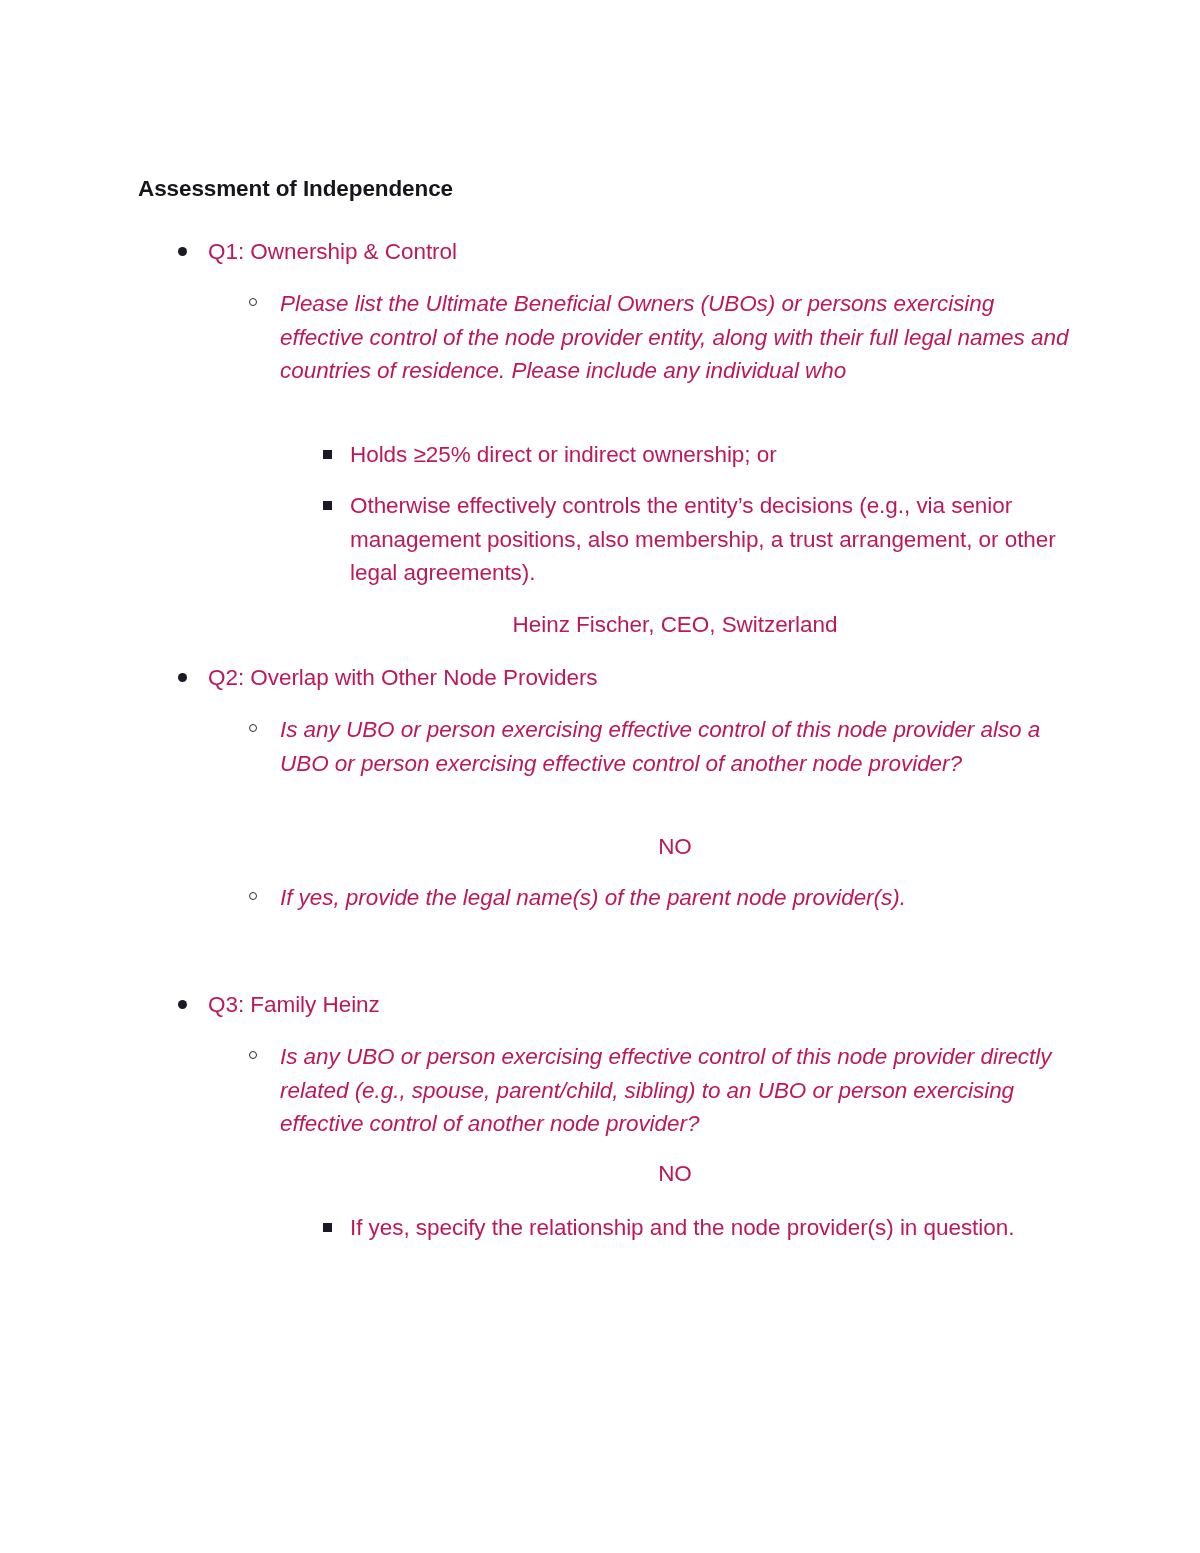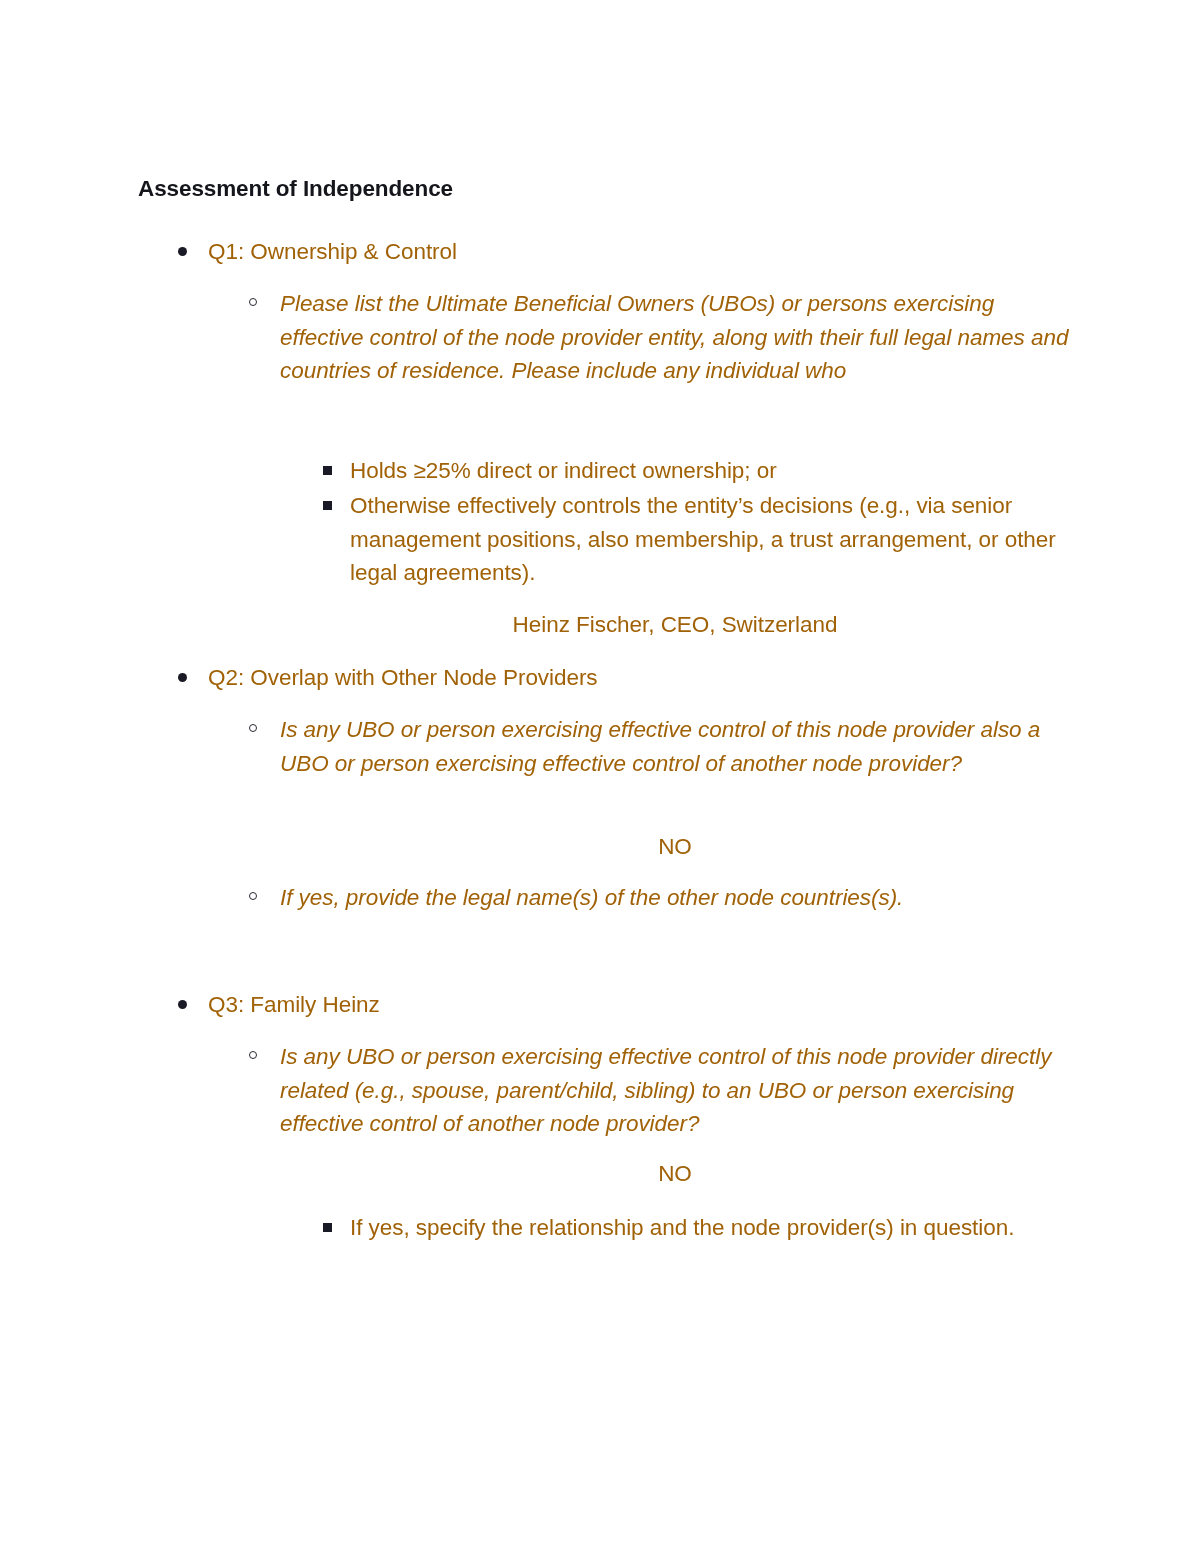--- a/index.html
+++ b/index.html
@@ -34,21 +34,21 @@
     font-weight: bold;
     letter-spacing: -0.1px;
     color: #15151c;
     white-space: nowrap;
   }
   
   .blk {
     position: absolute;
     font-size: 22.5px;
     line-height: 33.6px;
-    color: #a16207;
+    color: #be185d;
     letter-spacing: -0.05px;
   }
   .blk .marker {
     position: absolute;
     display: block;
   }
   .blk .txt {
     display: block;
   }
   
@@ -110,21 +110,21 @@
     <div class="blk lvl1" style="top:235px">
       <span class="marker"></span>
       <span class="txt">Q1: Ownership &amp; Control</span>
     </div>
 
     <div class="blk lvl2" style="top:287px">
       <span class="marker"></span>
       <span class="txt">Please list the Ultimate Beneficial Owners (UBOs) or persons exercising effective control of the node provider entity, along with their full legal names and countries of residence. Please include any individual who</span>
     </div>
 
-    <div class="blk lvl3" style="top:454px">
+    <div class="blk lvl3" style="top:438px">
       <span class="marker"></span>
       <span class="txt">Holds ≥25% direct or indirect ownership; or</span>
     </div>
 
     <div class="blk lvl3" style="top:489px">
       <span class="marker"></span>
       <span class="txt">Otherwise effectively controls the entity’s decisions (e.g., via senior management positions, also membership, a trust arrangement, or other legal agreements).</span>
     </div>
 
     <div class="blk ans" style="top:608px">
@@ -142,21 +142,21 @@
       <span class="txt">Is any UBO or person exercising effective control of this node provider also a UBO or person exercising effective control of another node provider?</span>
     </div>
 
     <div class="blk ans" style="top:830px">
 
       <span class="txt">NO</span>
     </div>
 
     <div class="blk lvl2" style="top:881px">
       <span class="marker"></span>
-      <span class="txt">If yes, provide the legal name(s) of the other node countries(s).</span>
+      <span class="txt">If yes, provide the legal name(s) of the parent node provider(s).</span>
     </div>
 
     <div class="blk lvl1" style="top:988px">
       <span class="marker"></span>
       <span class="txt">Q3: Family Heinz</span>
     </div>
 
     <div class="blk lvl2" style="top:1040px;width:800px">
       <span class="marker"></span>
       <span class="txt">Is any UBO or person exercising effective control of this node provider directly related (e.g., spouse, parent/child, sibling) to an UBO or person exercising effective control of another node provider?</span>

